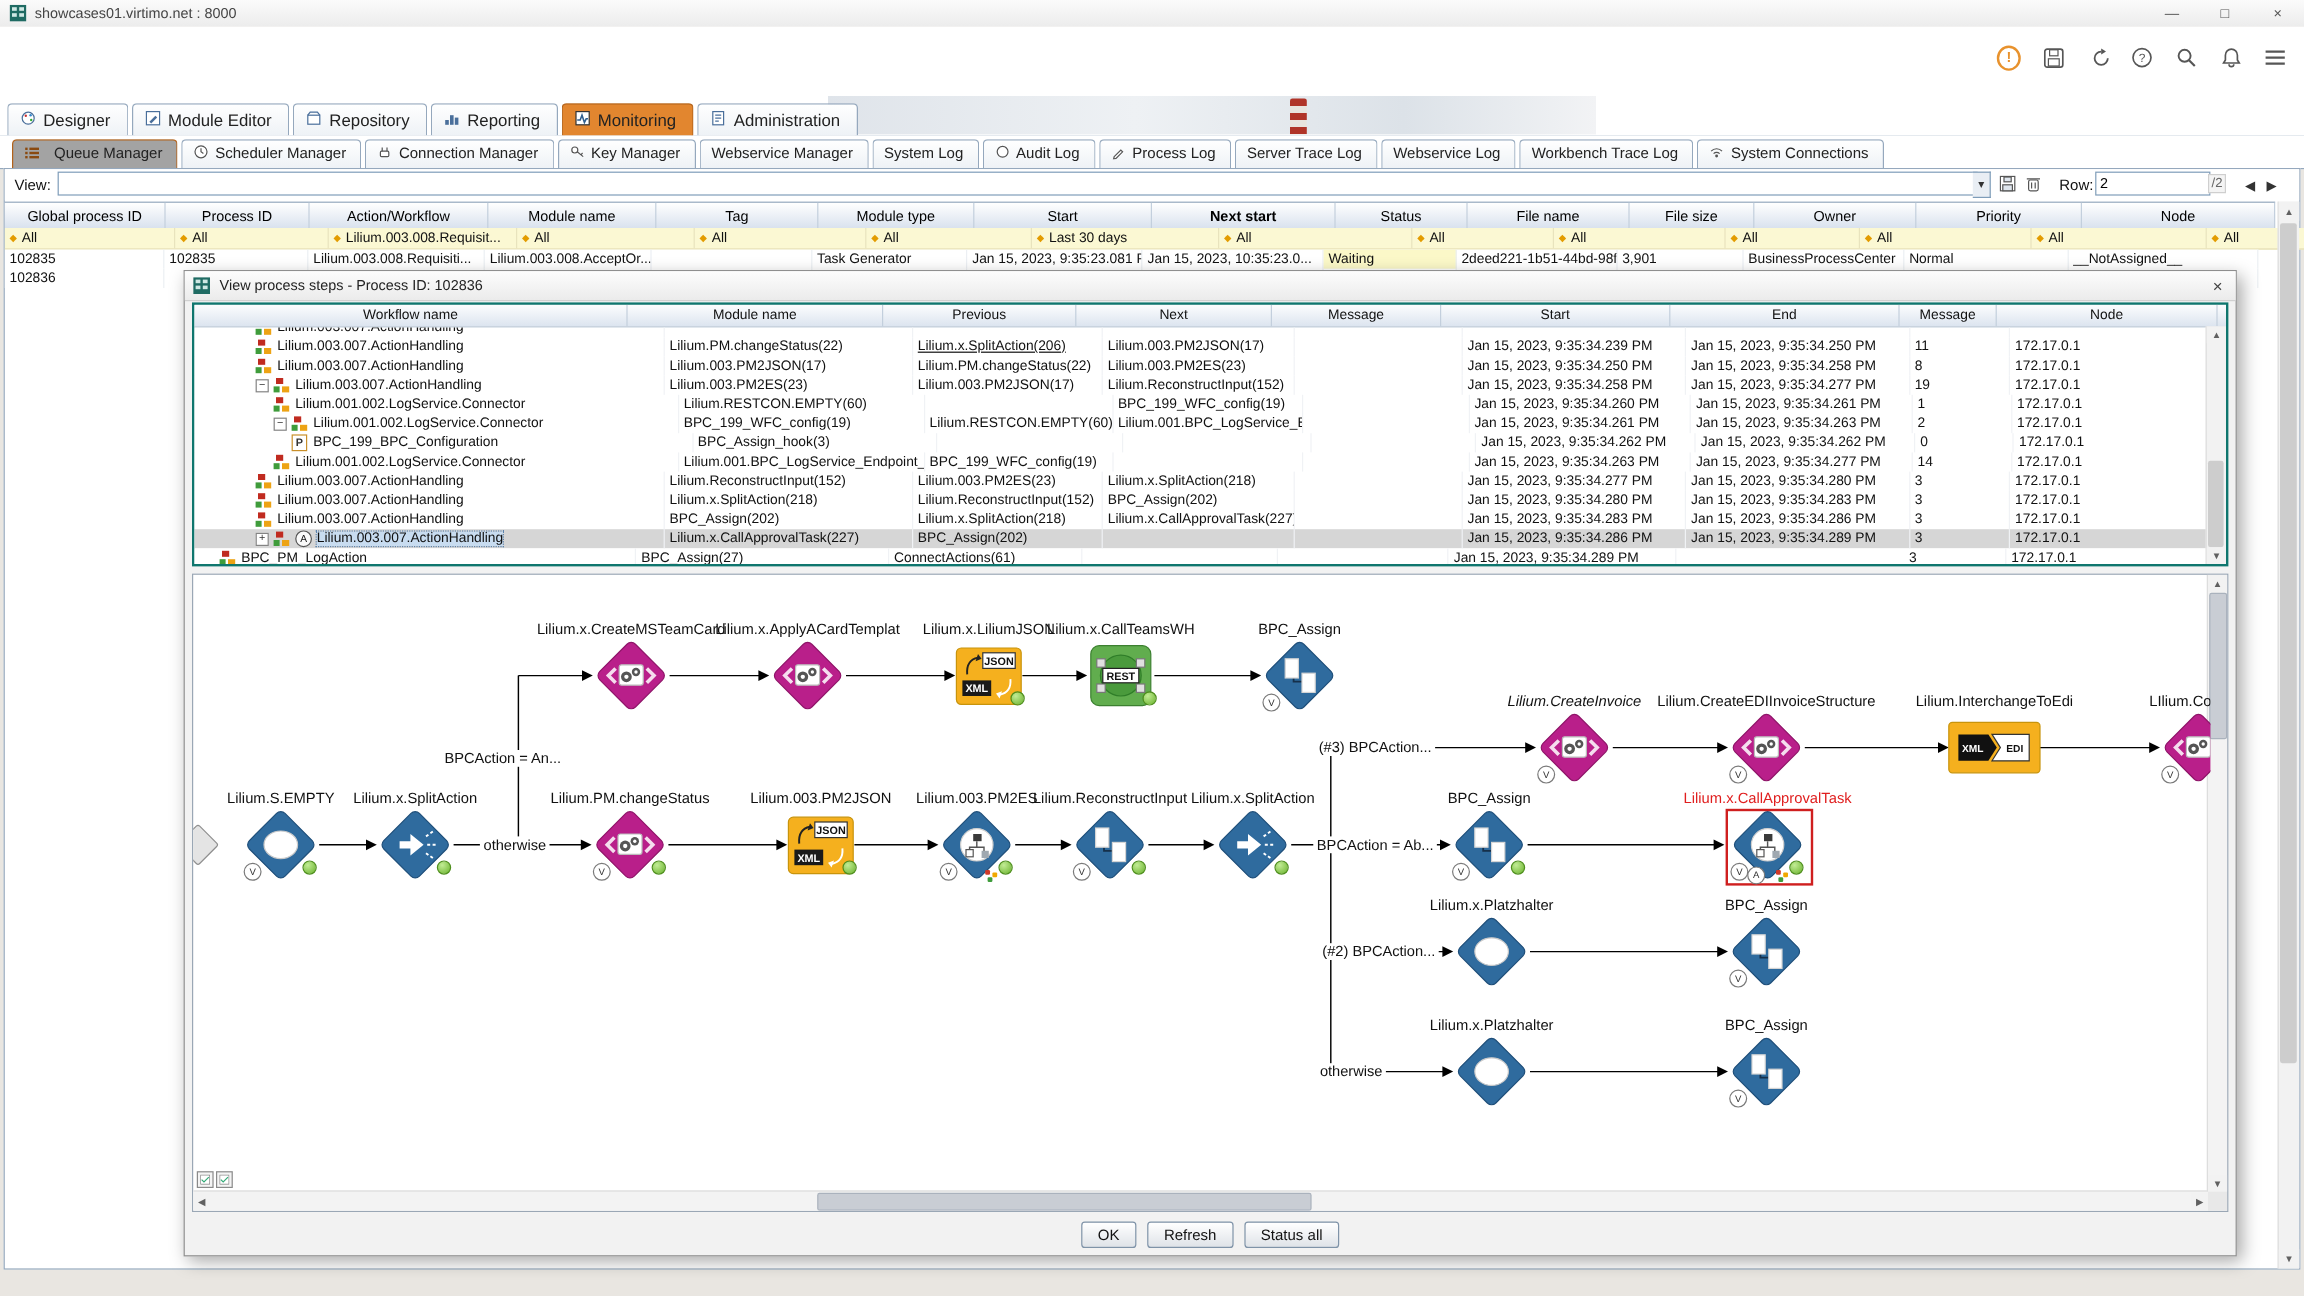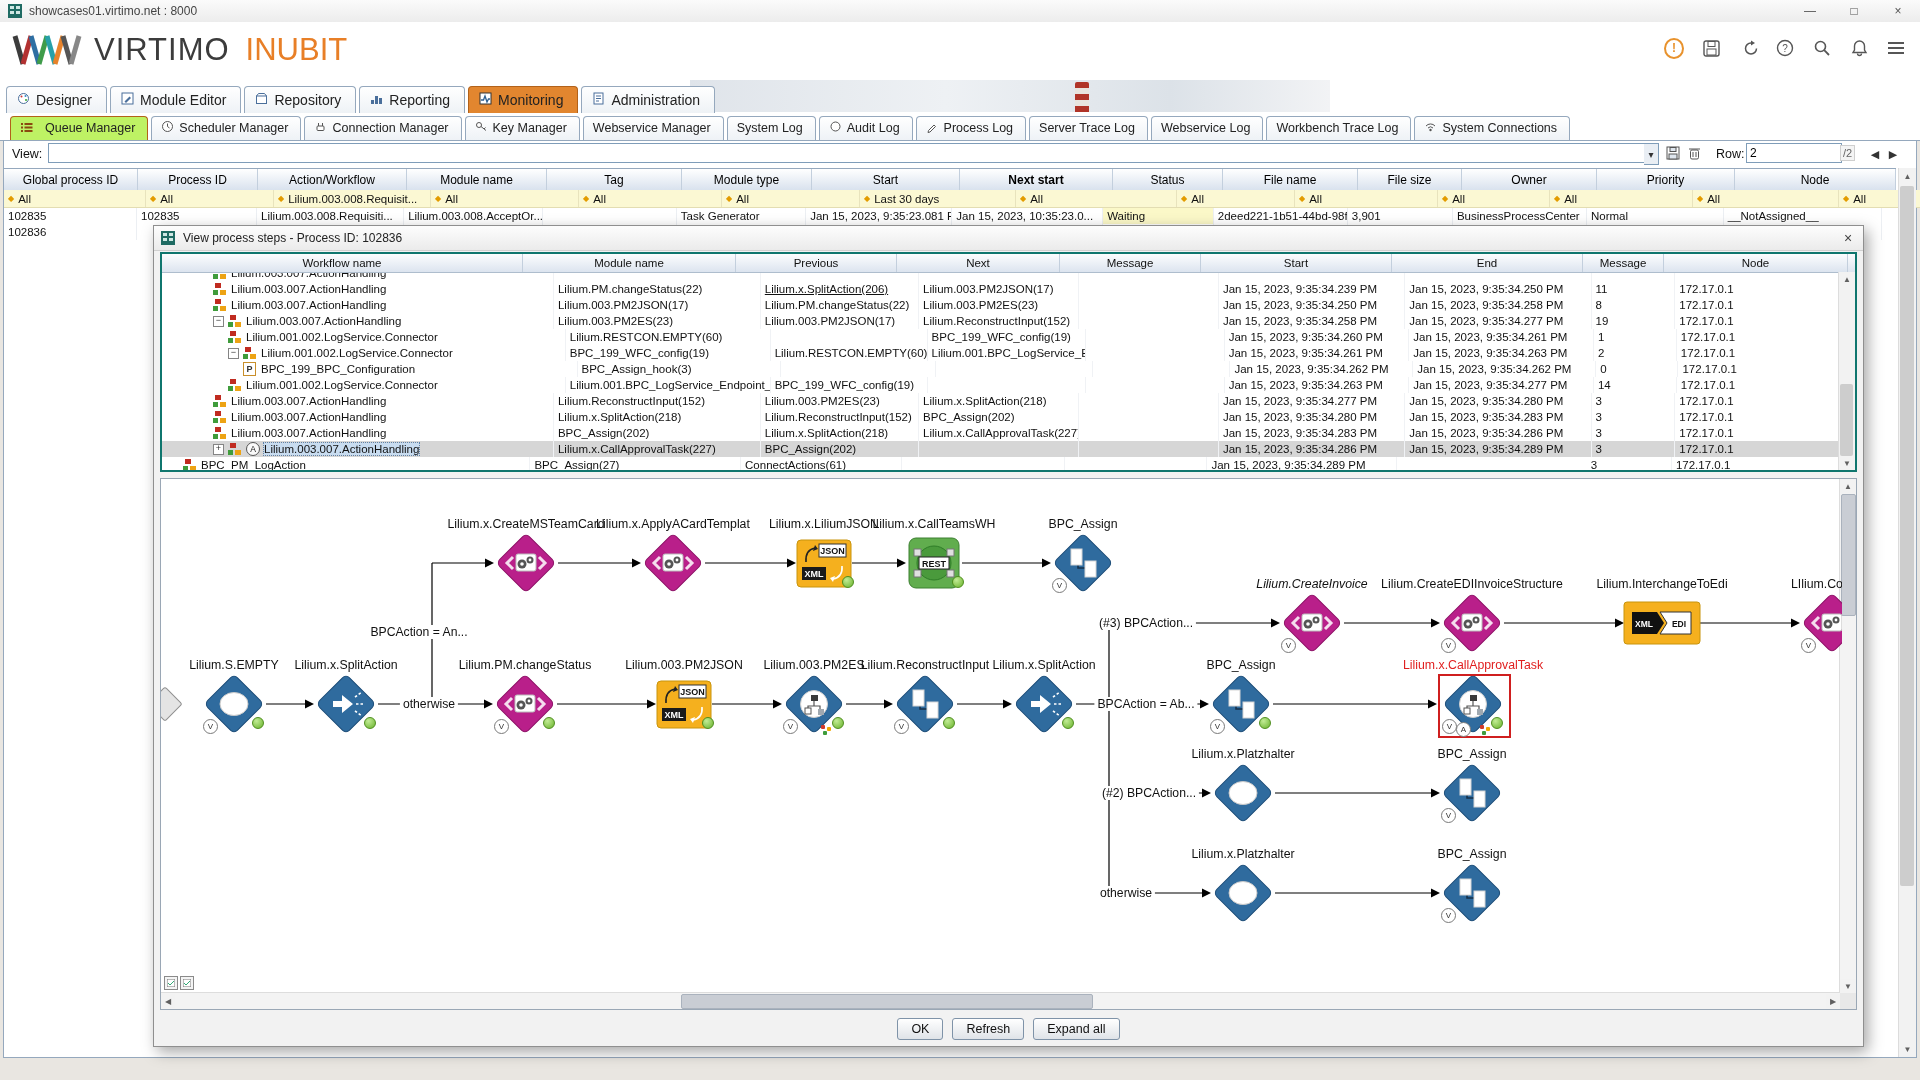--- a/index.html
+++ b/index.html
@@ -20,21 +20,21 @@
   
   .tabsrow{position:absolute;left:0;top:80px;width:1920px;height:33px;background:#fff;border-bottom:1px solid #95a8bd;}
   .banner{position:absolute;left:690px;top:0;width:640px;height:32px;background:linear-gradient(90deg,#dfe4ea,#eef1f4 40%,#dce2e8 75%,#f2f3f5);}
   .lighthouse{position:absolute;left:385px;top:2px;width:14px;height:30px;background:repeating-linear-gradient(#b03428 0 6px,#e8e4de 6px 12px);border-radius:2px 2px 0 0;}
   .tabs{position:absolute;left:6px;bottom:0;display:flex;gap:3px;}
   .tab{display:flex;align-items:center;gap:6px;padding:5px 14px 5px 10px;border:1px solid #95a8bd;border-bottom:none;border-radius:4px 4px 0 0;background:linear-gradient(#ffffff,#eef2f6);font-size:14px;color:#222;}
   .tab.active{background:#e2862f;border-color:#b2621a;}
   .subtabsrow{position:absolute;left:0;top:113px;width:1920px;height:27px;background:#fff;border-bottom:1px solid #95a8bd;}
   .subtabs{position:absolute;left:10px;bottom:0;display:flex;gap:3px;}
   .subtab{display:flex;align-items:center;gap:5px;padding:3px 12px 4px 9px;border:1px solid #95a8bd;border-bottom:none;border-radius:4px 4px 0 0;background:linear-gradient(#ffffff,#eef2f6);font-size:12.5px;color:#222;}
-  .subtab.active{background:#bef264;border-color:#b2621a;gap:12px;}
+  .subtab.active{background:#a3a3a3;border-color:#b2621a;gap:12px;}
   
   .panel{position:absolute;left:3px;top:140px;width:1912px;height:916px;background:#fff;border:1px solid #95a8bd;}
   .toolbar{position:absolute;left:0;top:0;width:100%;height:26px;background:#fff;}
   .toolbar .lbl{position:absolute;font-size:12.5px;top:6px;color:#111;}
   .tb-input{position:absolute;top:2px;height:18px;border:1px solid #7f9db9;font-size:12px;padding:0 3px;background:#fff;font-family:"Liberation Sans",sans-serif;}
   .tb-btn{position:absolute;top:2px;height:20px;display:flex;align-items:center;justify-content:center;font-size:10px;color:#333;}
   .pager-btn{border:1px solid transparent;}
   .fract{position:absolute;top:4px;font-size:11px;color:#666;border:1px solid #cfcfcf;background:#f4f4f4;padding:0 2px;height:14px;line-height:14px;}
   
   .qt-header{position:absolute;left:0;top:27px;height:21px;display:flex;border-top:1px solid #95a8bd;border-bottom:1px solid #aebdcd;background:linear-gradient(#ffffff,#d9e2ee);}
@@ -115,36 +115,20 @@
       </span>
     <span class="t-text">showcases01.virtimo.net : 8000</span>
     <div class="win-controls">
       <span class="win-btn">—</span>
       <span class="win-btn">□</span>
       <span class="win-btn">×</span>
     </div>
   </div>
 
   <div class="logobar">
-    <div class="logo">
-      <svg width="78" height="36">
-        <g stroke-width="5" fill="none">
-          <path d="M3 4 L11 32" stroke="#3c3c3c"></path>
-            <path d="M19 4 L11 32" stroke="#b23131"></path>
-          <path d="M19 4 L27 32" stroke="#2e6fa3"></path>
-            <path d="M35 4 L27 32" stroke="#3f9c4a"></path>
-          <path d="M35 4 L43 32" stroke="#27a0a8"></path>
-            <path d="M51 4 L43 32" stroke="#e8832a"></path>
-          <path d="M51 4 L59 32" stroke="#555"></path>
-            <path d="M67 4 L59 32" stroke="#888"></path>
-        </g>
-      </svg>
-      <span class="logo-virtimo">VIRTIMO</span>
-      <span class="logo-inubit">INUBIT</span>
-    </div>
     <div class="hdr-icons" id="hdr-icons">
         <span class="hdr-ico">
           <span class="excl">!</span>
         </span>
         <span class="hdr-ico">
           <svg width="17" height="17">
             <rect x="1" y="1" width="15" height="15" rx="2" fill="none" stroke="#565656" stroke-width="1.4"></rect>
             <rect x="5" y="1.5" width="7" height="5" fill="none" stroke="#565656"></rect>
             <rect x="4" y="9" width="9" height="6" fill="none" stroke="#565656"></rect>
           </svg>
@@ -1004,17 +988,17 @@
         <span class="sb-arrow" style="top:0;width:16px;height:14px">▲</span>
         <div class="vthumb" style="top:15px;height:120px"></div>
         <span class="sb-arrow" style="bottom:0;width:16px;height:14px">▼</span>
       </div>
       <div class="dg-corner"></div>
     </div>
 
     <div class="dlg-footer" id="dlg-footer">
         <button class="dlg-btn">OK</button>
         <button class="dlg-btn">Refresh</button>
-        <button class="dlg-btn">Expand all</button>
+        <button class="dlg-btn">Status all</button>
       </div>
   </div>
 
 </div>
 
 </body></html>

